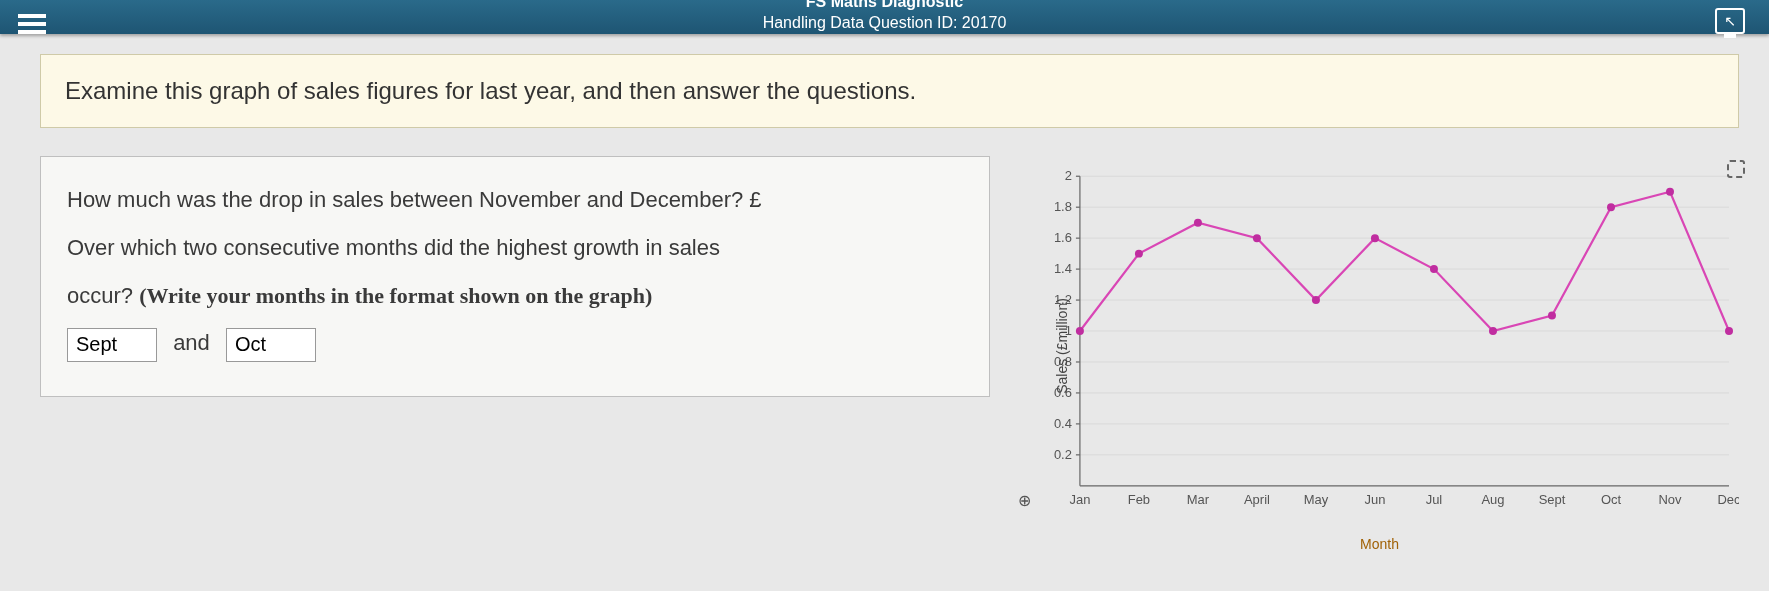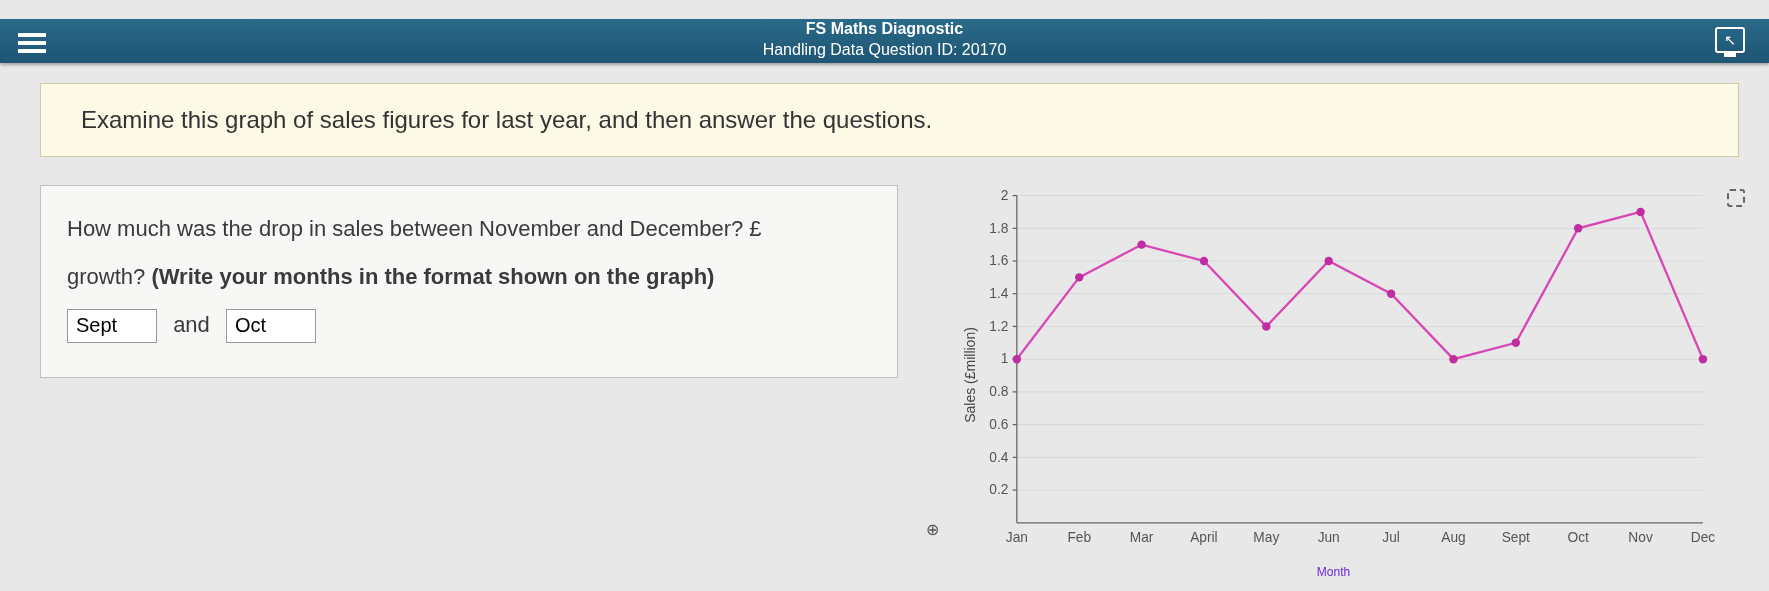--- a/index.html
+++ b/index.html
@@ -6,27 +6,26 @@
   body {
     font-family: Arial, Helvetica, sans-serif;
     background: #e8e8e8;
     width: 1769px;
     height: 591px;
     overflow: hidden;
   }
   .topbar {
     background: linear-gradient(#2a6a8a, #1e5573);
     color: #fff;
-    height: 44px;
+    height: 34px;
     display: flex;
-    align-items: flex-start;
+    align-items: flex-end;
     justify-content: center;
     position: relative;
     box-shadow: 0 2px 3px rgba(0,0,0,.3);
-    margin-top: 19px;
   }
   .hamburger {
     position: absolute;
     left: 18px;
     top: 10px;
     cursor: pointer;
   }
   .hamburger div {
     width: 28px; height: 4px; background: #fff; margin: 4px 0;
   }
@@ -45,70 +44,70 @@
     width:12px; height:4px; background:#fff;
   }
   .monitor-icon span { color:#fff; font-size:14px; }
 
   .content {
     padding: 20px 30px 10px 40px;
   }
   .instruction-box {
     background: #fdf9e7;
     border: 1px solid #cfcaa8;
-    padding: 22px 40px;
+    padding: 22px 24px;
     font-size: 24px;
     color: #333;
     margin-bottom: 28px;
   }
   .main-row {
     display: flex;
     gap: 30px;
     align-items: flex-start;
   }
   .question-box {
     border: 1px solid #bfbfbf;
     background: #f7f7f5;
     padding: 22px 26px 26px 26px;
-    width: 858px;
+    width: 950px;
     font-size: 22px;
     color: #3a3a3a;
     line-height: 1.9;
   }
   .question-box .row { margin-bottom: 6px; }
   .ans-input {
     border: 1px solid #999;
     background: #fff;
     height: 34px;
     width: 120px;
     font-size: 20px;
     padding: 2px 8px;
     vertical-align: middle;
   }
   .ans-input.short { width: 90px; }
-  .bold { font-weight: bold; }
+  .bold { font-weight: bold; font-family: Liberation Serif, serif; }
   .chart-area {
     flex: 1;
     position: relative;
     height: 380px;
     padding-top:0;
   }
   .chart-svg {
     width: 100%;
     height: 100%;
   }
   .ylab {
     position:absolute;
     left:-6px; top:50%;
     transform: translateY(-50%) rotate(-90deg);
     transform-origin: center;
     font-size:14px; color:#444;
   }
   .xlab {
-    text-align:center; font-size:12px; color:#6d28d9; margin-top:-4px;
+    text-align:center; font-size:14px; color:#a16207; margin-top:-4px;
   }
   .zoom-icon {
     position:absolute; left:-2px; bottom:26px;
     font-size:16px; color:#555; cursor:pointer;
   }
   .scan-icon {
     position:absolute; right:-6px; top:4px;
     width:18px;height:18px;border:2px dashed #666;border-radius:3px;
   }
   .tick-text { font-size:13px; fill:#555; }
@@ -138,21 +137,24 @@
 
 <div class="content">
   <div class="instruction-box">Examine this graph of sales figures for last year, and then answer the questions.</div>
 
   <div class="main-row">
     <div class="question-box">
       <div class="row">
         <span>How much was the drop in sales between November and December? £</span>
       </div>
       <div class="row">
-        <span>growth? </span>
+        <span>Over which two consecutive months did the highest growth in sales</span>
+      </div>
+      <div class="row">
+        <span>occur? </span>
         <span class="bold">(Write your months in the format shown on the graph)</span>
       </div>
       <div class="row">
         <input class="ans-input short" value="Sept" style="">
         <span style="margin:0 10px;">and</span>
         <input class="ans-input short" value="Oct" style="">
       </div>
     </div>
 
     <div class="chart-area">

